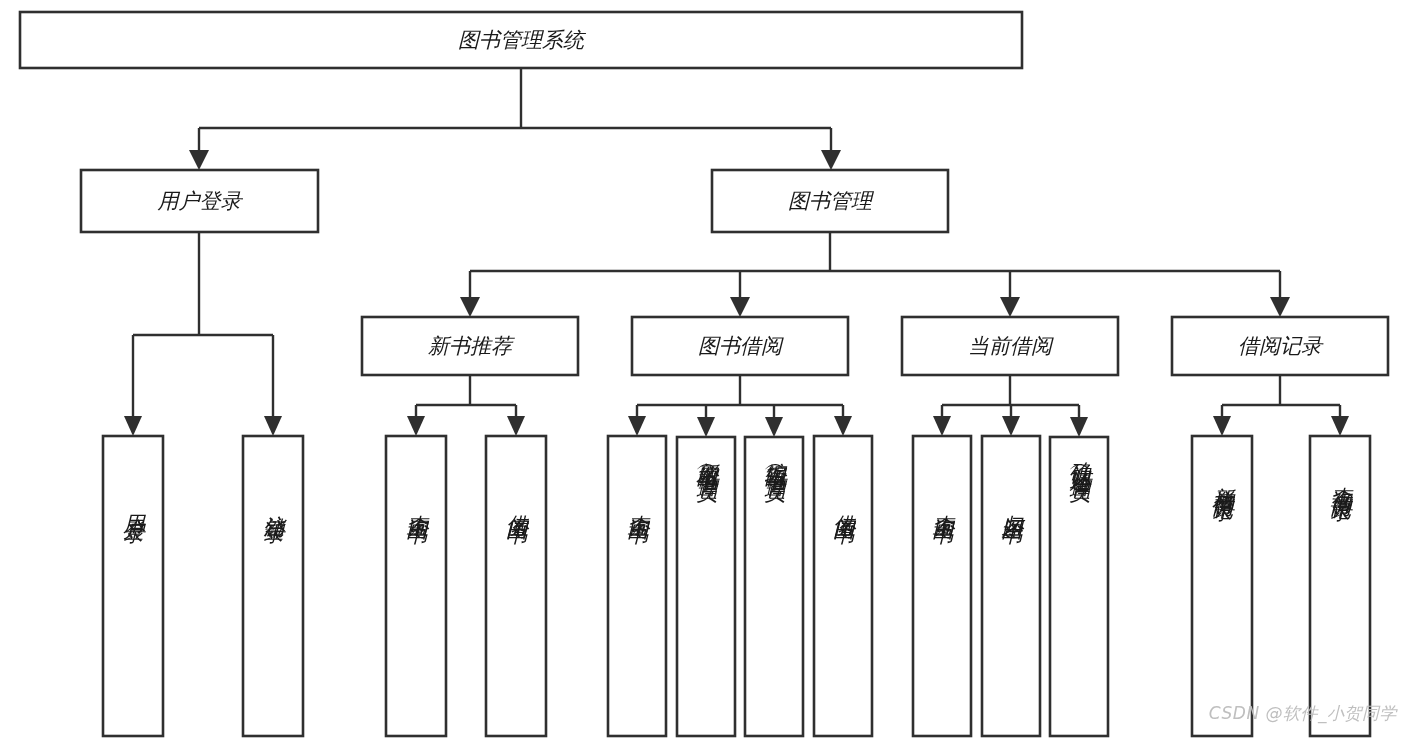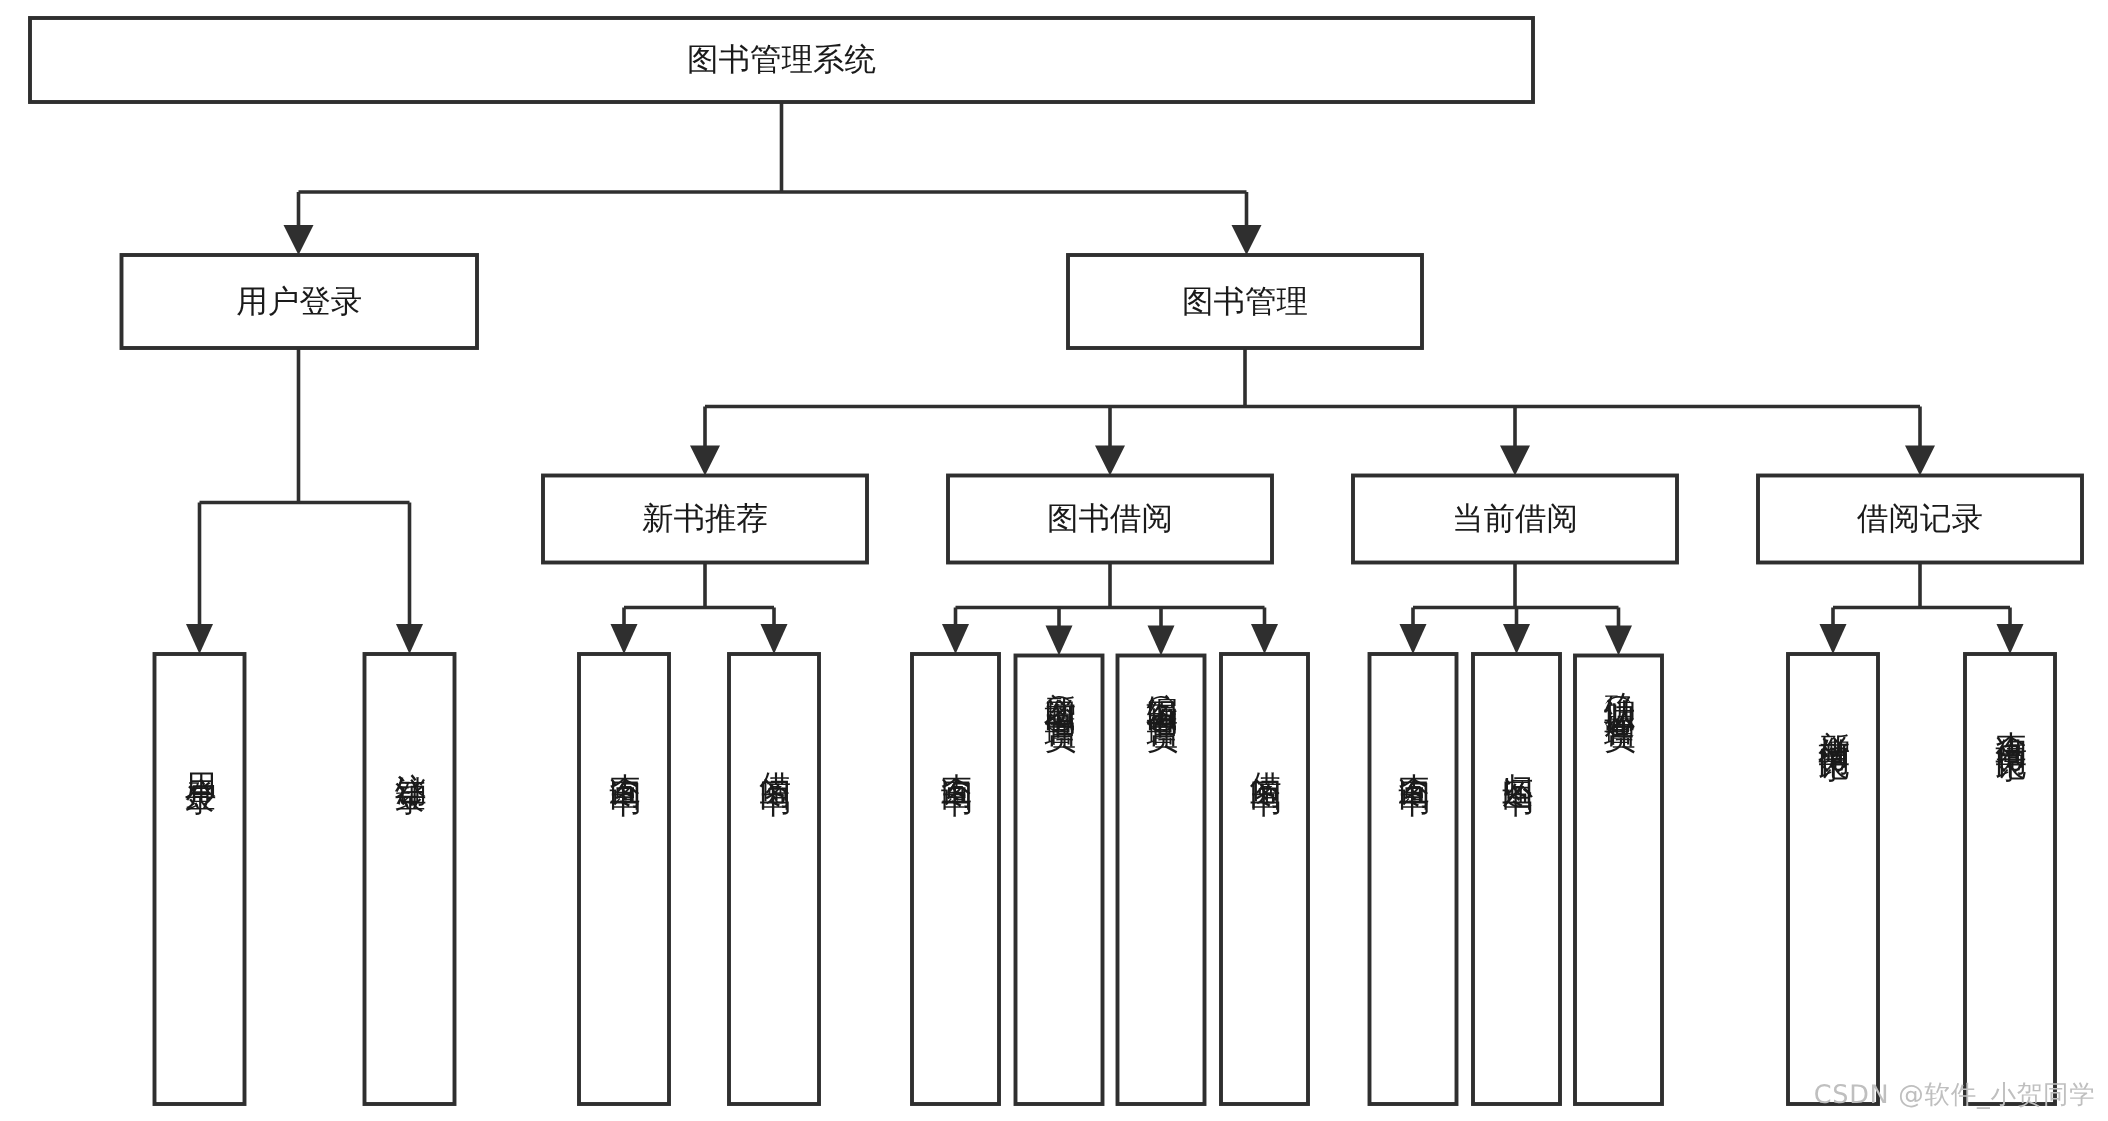--- a/index.html
+++ b/index.html
@@ -11,20 +11,21 @@
     width: 1405px;
     height: 747px;
     font-family: "DejaVu Sans", "Liberation Sans", sans-serif;
     overflow: hidden;
   }
   #diagram-root {
     position: relative;
     width: 1405px;
     height: 747px;
     background: #ffffff;
+    font-style: italic;
   }
   svg#tree-svg {
     position: absolute;
     left: 0;
     top: 0;
     width: 1405px;
     height: 747px;
   }
   .node-box {
     fill: #ffffff;
@@ -61,21 +62,21 @@
     font-family: "DejaVu Sans", "Liberation Sans", sans-serif;
     font-size: 21px;
     line-height: 1.12;
     letter-spacing: 3px;
     color: #1a1a1a;
     white-space: nowrap;
   }
   .watermark {
     position: absolute;
     right: 8px;
-    bottom: 6px;
+    bottom: 22px;
     font-family: "DejaVu Sans", "Liberation Sans", sans-serif;
     font-size: 17px;
     color: #bfbfbf;
     letter-spacing: 0.5px;
     white-space: nowrap;
     margin-left: 24px;
   }
 </style>
 </head>
 <body>

